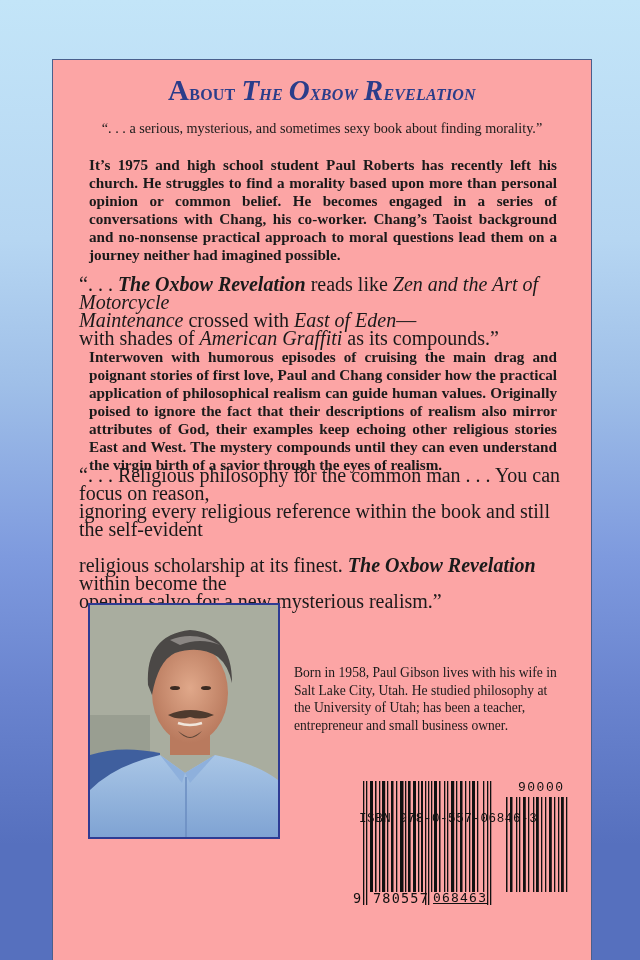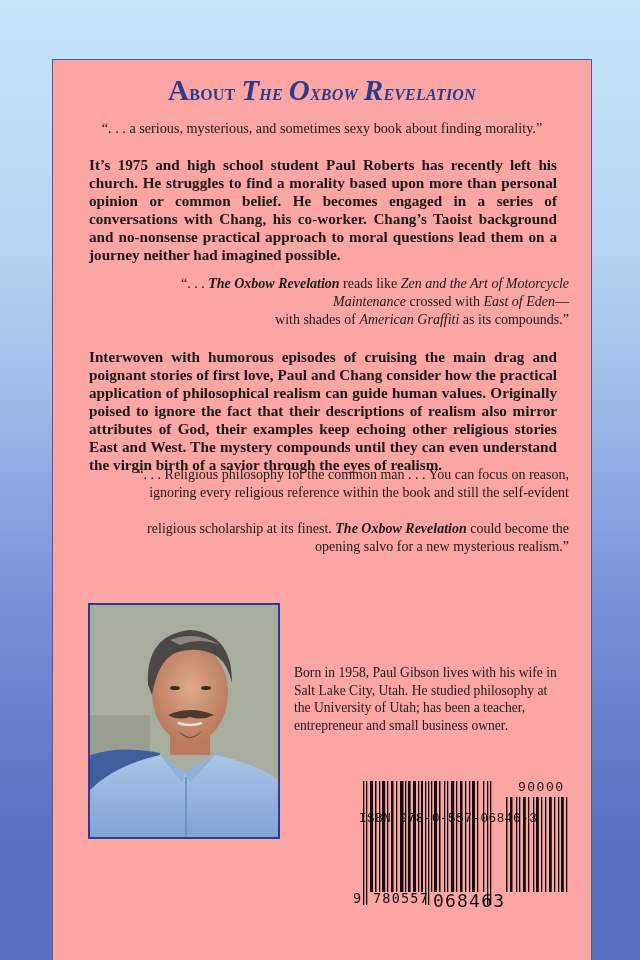--- a/index.html
+++ b/index.html
@@ -24,22 +24,22 @@
     position:absolute; left:0; right:0; top:60px; text-align:center;
     font-size:14.2px;
   }
   .para {
     position:absolute; left:36px; width:468px; font-weight:bold;
     font-size:15.2px; line-height:18px; text-align:justify;
   }
   .p1 { top:96px; }
   .p2 { top:288px; }
   .quote {
-    position:absolute; left:26px; width:490px; text-align:right;
-    font-size:14px; line-height:18px;
+    position:absolute; left:26px; width:490px; text-align:left;
+    font-size:20px; line-height:18px;
   }
   .q2 { top:215px; }
   .q3 { top:406px; }
   .quote i { font-style:italic; }
   .quote b { font-weight:bold; font-style:italic; }
   .photo {
     position:absolute; left:35px; top:543px; width:192px; height:236px;
     border:2px solid #2e3b93; box-sizing:border-box; overflow:hidden;
     background: radial-gradient(ellipse at 30% 20%, #b8bcae 0%, #a7ab9d 55%, #979b8f 100%);
   }
@@ -68,21 +68,21 @@
   .ean-digit-first {
     position:absolute; left:0px; top:126px; font-family:"DejaVu Sans Mono","Liberation Mono",monospace;
     font-size:13.5px; color:#111;
   }
   .ean-left {
     position:absolute; left:20px; top:126px; font-family:"DejaVu Sans Mono","Liberation Mono",monospace;
     font-size:13.5px; letter-spacing:1.2px; color:#111;
   }
   .ean-right {
     position:absolute; left:80px; top:126px; font-family:"DejaVu Sans Mono","Liberation Mono",monospace;
-    font-size:18px; letter-spacing:1.2px; color:#111;
+    font-size:13px; letter-spacing:1.2px; color:#111;text-decoration:underline;
   }
 </style>
 </head>
 <body>
 
 <div class="panel">
 
   <div class="title">
     <span class="big">A</span><span>bout</span>
     <em><span class="big">T</span><span>he</span> <span class="big">O</span><span>xbow</span> <span class="big">R</span><span>evelation</span></em>
@@ -97,21 +97,21 @@
     <i>Maintenance</i><span> crossed with </span><i>East of Eden</i><span>—</span><br>
     <span>with shades of </span><i>American Graffiti</i><span> as its compounds.”</span>
   </div>
 
   <div class="para p2">Interwoven with humorous episodes of cruising the main drag and poignant stories of first love, Paul and Chang consider how the practical application of philosophical realism can guide human values. Originally poised to ignore the fact that their descriptions of realism also mirror attributes of God, their examples keep echoing other religious stories East and West. The mystery compounds until they can even understand the virgin birth of a savior through the eyes of realism.</div>
 
   <div class="quote q3">
     <span>“. . . Religious philosophy for the common man . . . You can focus on reason,</span><br>
     <span>ignoring every religious reference within the book and still the self-evident</span><br>
     <br>
-    <span>religious scholarship at its finest. </span><b>The Oxbow Revelation</b><span> could become the</span><br>
+    <span>religious scholarship at its finest. </span><b>The Oxbow Revelation</b><span> within become the</span><br>
     <span>opening salvo for a new mysterious realism.”</span>
   </div>
 
   <div class="photo">
     <svg width="188" height="232" viewBox="0 0 188 232">
       <defs>
         <radialGradient id="face" cx="50%" cy="45%" r="55%">
           <stop offset="0%" stop-color="#e0a88a"></stop>
           <stop offset="100%" stop-color="#b97a5e"></stop>
         </radialGradient>

